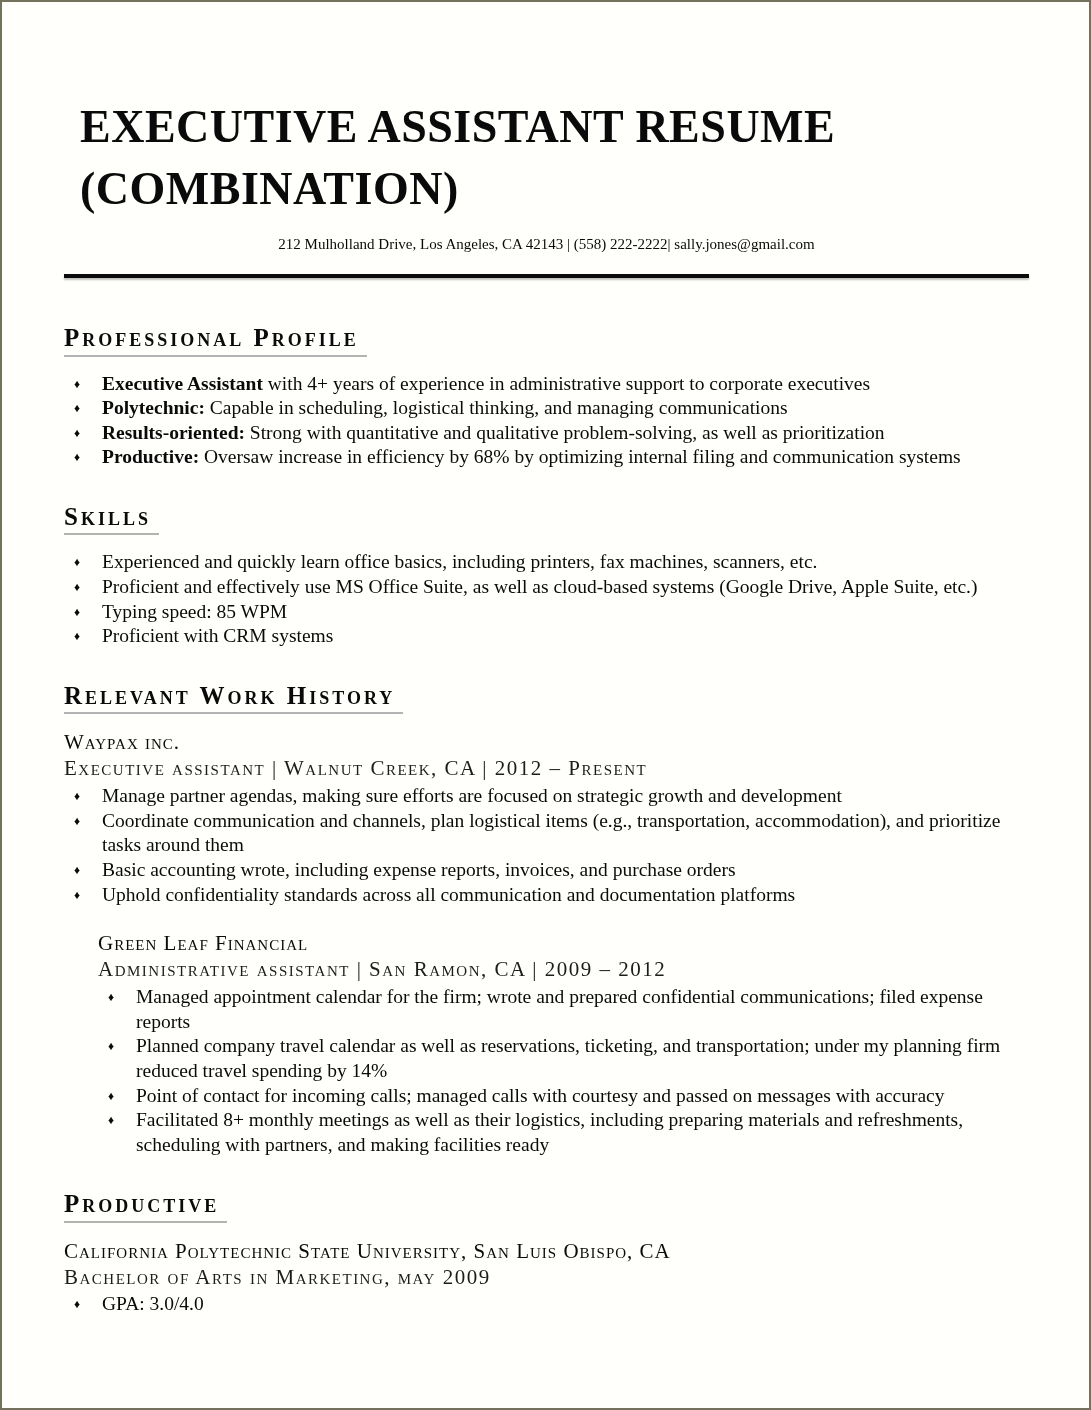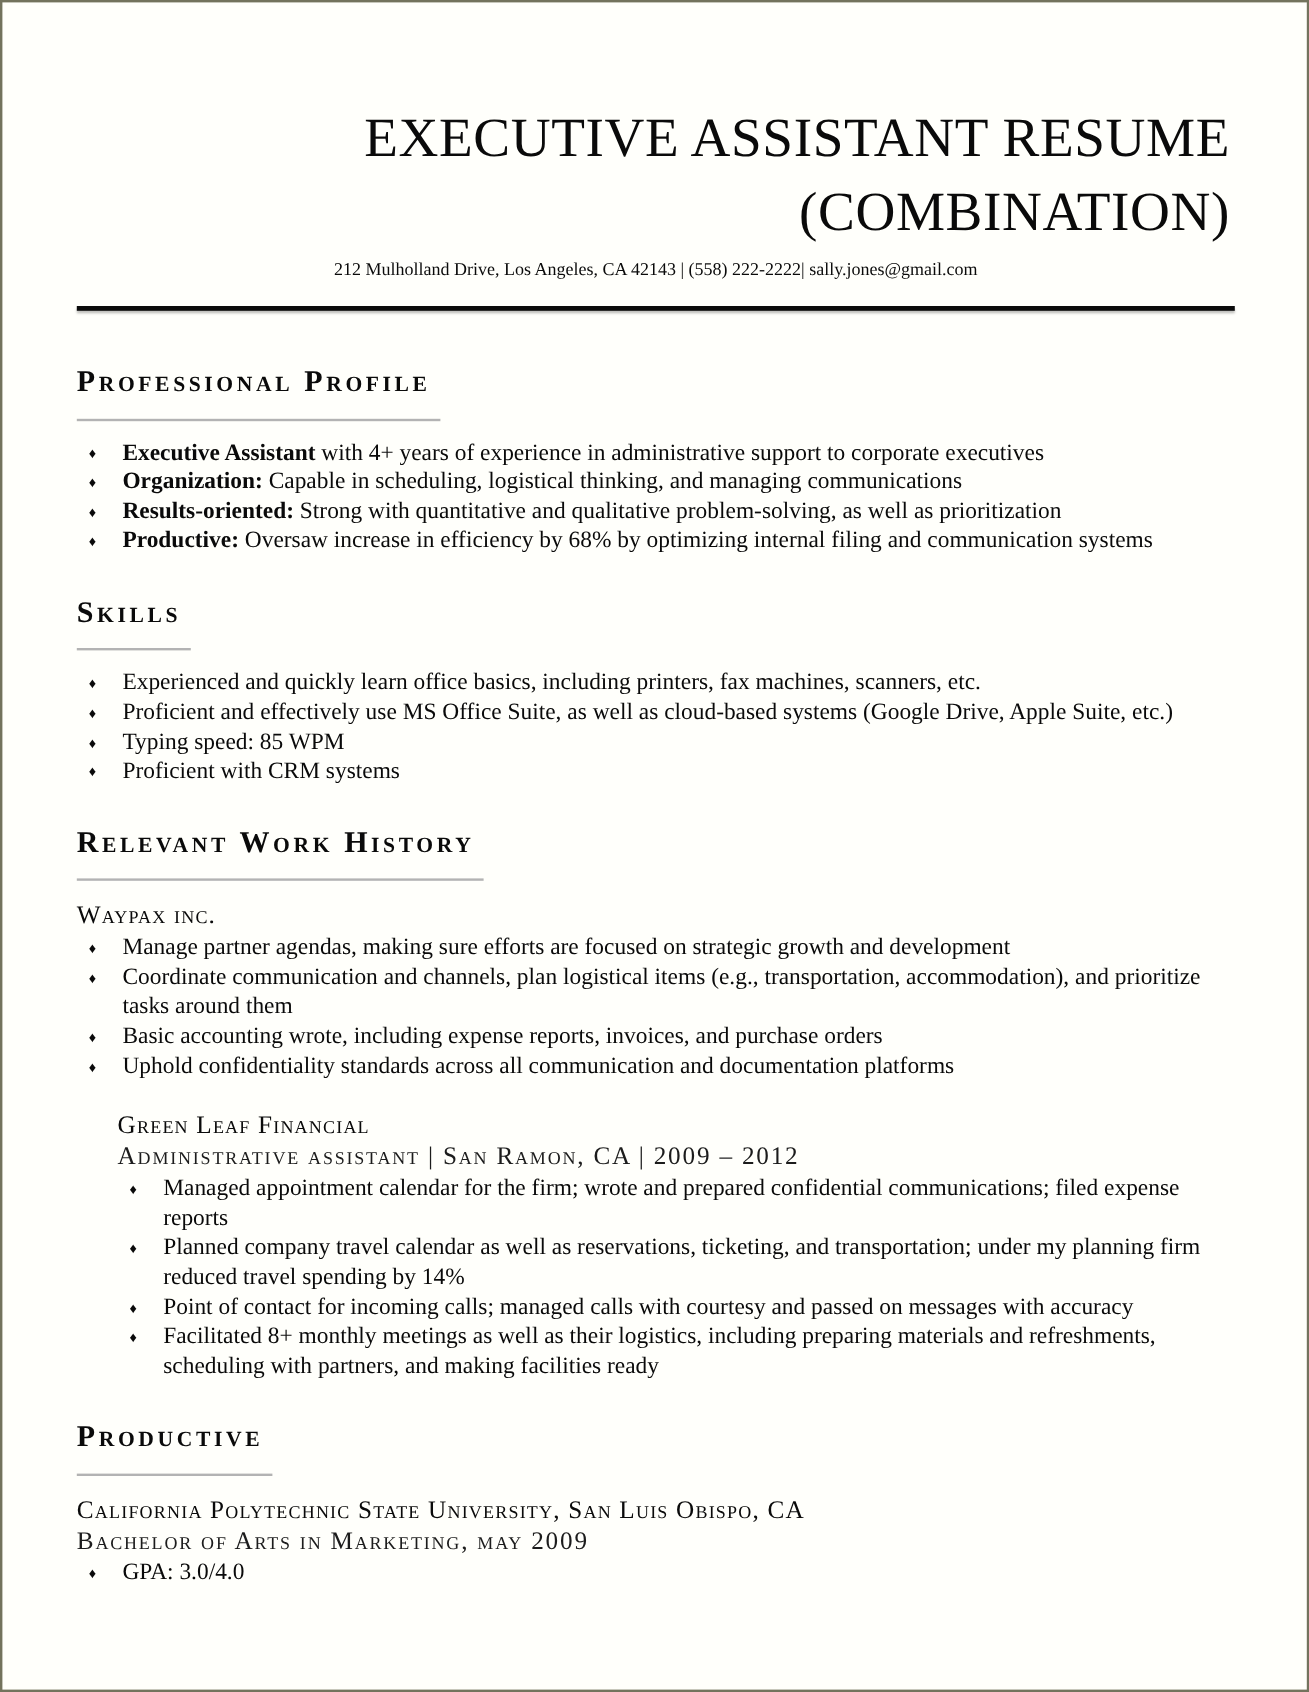--- a/index.html
+++ b/index.html
@@ -11,26 +11,26 @@
     font-family:"Liberation Serif", serif;
     color:#0a0a0a;
     overflow:hidden;
   }
   .page{
     padding:78px 60px 0 62px;
     box-sizing:border-box;
   }
   
   .title{
-    text-align:right;
+    text-align:left;
     font-size:46px;
-    font-weight:normal;
+    font-weight:bold;
     line-height:62px;
     letter-spacing:0.5px;
-    margin:4px;
+    margin:16px;
   }
   .contact{
     text-align:center;
     font-size:15px;
     margin-top:9px;
   }
   .divider{
     border:none;
     height:4px;
     background:#0b0b0b;
@@ -40,21 +40,21 @@
   
   .section-heading{
     display:inline-block;
     font-size:25px;
     font-weight:bold;
     font-variant:small-caps;
     letter-spacing:3px;
     line-height:1.1;
     margin:0;
     border-bottom:2px solid #b3b3b3;
-    padding:0 8px 16px 0;
+    padding:0 8px 3px 0;
   }
   .sec{margin-top:33px;}
   .sec-first{margin-top:46px;}
   
   ul.blist{
     list-style:none;
     margin:15px 0 0 0;
     padding:0 0 0 38px;
   }
   ul.blist li{
@@ -108,21 +108,21 @@
 
   <div class="sec sec-first">
     <h2 class="section-heading">Professional Profile</h2>
     <ul class="blist">
       <li>
         <span class="bullet">♦</span>
         <span class="lead">Executive Assistant</span><span> with 4+ years of experience in administrative support to corporate executives</span>
       </li>
       <li>
         <span class="bullet">♦</span>
-        <span class="lead">Organization:</span><span> Capable in scheduling, logistical thinking, and managing communications</span>
+        <span class="lead">Polytechnic:</span><span> Capable in scheduling, logistical thinking, and managing communications</span>
       </li>
       <li>
         <span class="bullet">♦</span>
         <span class="lead">Results-oriented:</span><span> Strong with quantitative and qualitative problem-solving, as well as prioritization</span>
       </li>
       <li>
         <span class="bullet">♦</span>
         <span class="lead">Productive:</span><span> Oversaw increase in efficiency by 68% by optimizing internal filing and communication systems</span>
       </li>
     </ul>
@@ -148,20 +148,21 @@
         <span>Proficient with CRM systems</span>
       </li>
     </ul>
   </div>
 
   <div class="sec">
     <h2 class="section-heading">Relevant Work History</h2>
 
     <div class="job">
       <div class="company">Waypax inc.</div>
+      <div class="position">Executive assistant | Walnut Creek, CA | 2012 – Present</div>
       <ul class="blist">
         <li>
           <span class="bullet">♦</span>
           <span>Manage partner agendas, making sure efforts are focused on strategic growth and development</span>
         </li>
         <li>
           <span class="bullet">♦</span>
           <span>Coordinate communication and channels, plan logistical items (e.g., transportation, accommodation), and prioritize tasks around them</span>
         </li>
         <li>

